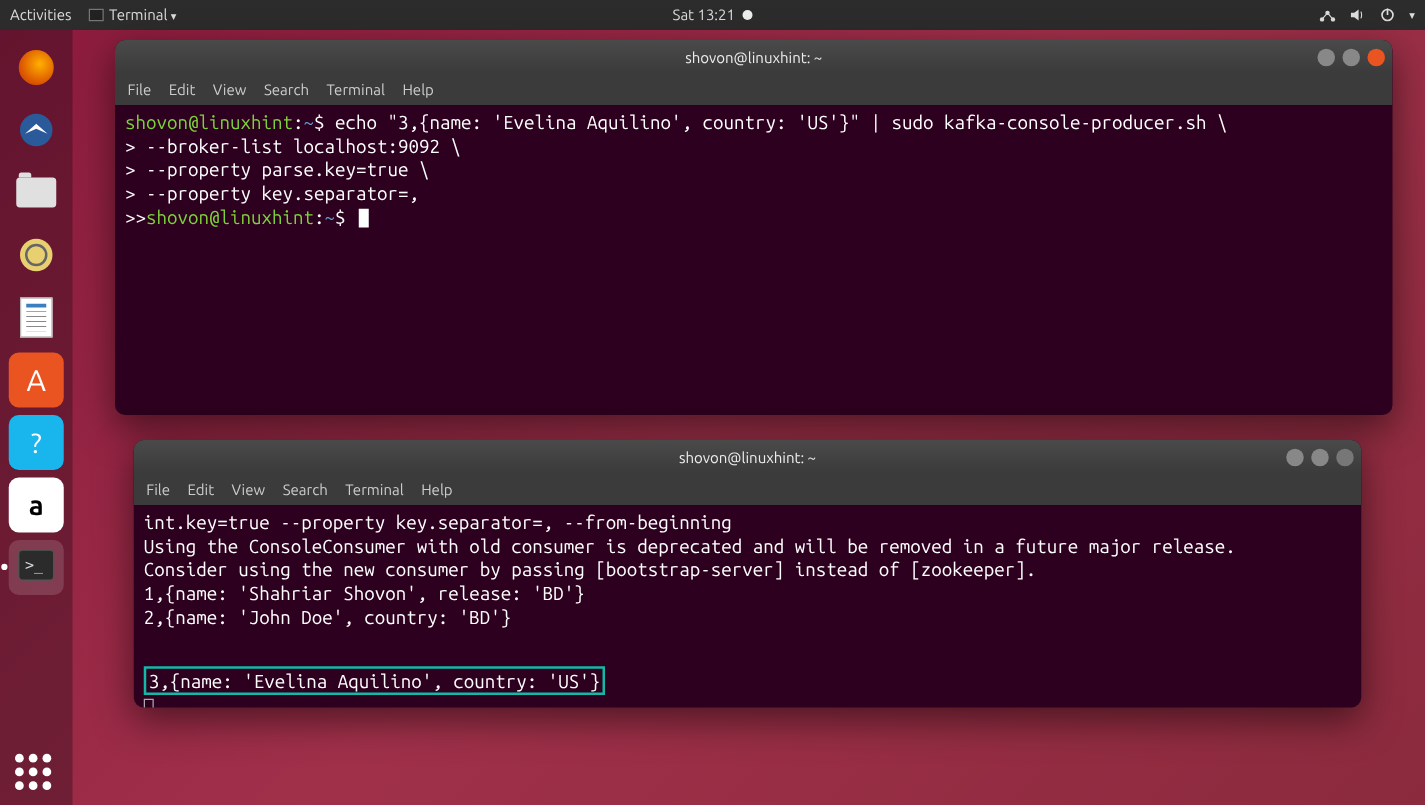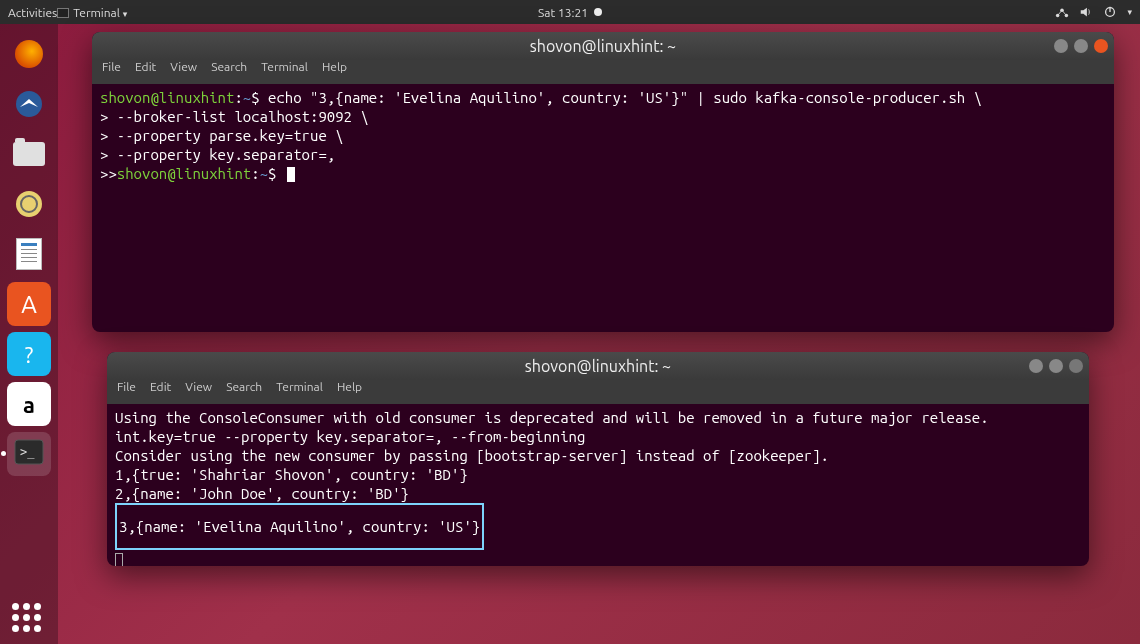--- a/index.html
+++ b/index.html
@@ -16,21 +16,21 @@
 .top-panel {
   height: 24px;
   background: #2c2c2c;
   display: flex;
   align-items: center;
   color: #ddd;
   font-size: 12px;
   padding: 0 8px;
   position: relative;
 }
-.top-panel .left { display: flex; align-items: center; }
+.top-panel .left { display: flex; gap: 14px; align-items: center; }
 .top-panel .center { position: absolute; left: 50%; transform: translateX(-50%); display: flex; align-items: center; gap: 6px; }
 .top-panel .right { margin-left: auto; display: flex; gap: 10px; align-items: center; }
 .top-panel .label { cursor: pointer; }
 .dropdown-arrow::after { content: " ▾"; font-size: 9px; }
 .record-dot { width: 8px; height: 8px; background: #eee; border-radius: 50%; }
 .tray-icon { width: 14px; height: 14px; display: inline-flex; align-items: center; justify-content: center; }
 .tray-icon svg { width: 14px; height: 14px; fill: #ddd; }
 
 
 .launcher {
@@ -90,33 +90,34 @@
   box-shadow: 0 10px 30px rgba(0,0,0,0.5);
   overflow: hidden;
 }
 .titlebar {
   height: 28px;
   background: linear-gradient(#4a4a4a, #3a3a3a);
   display: flex;
   align-items: center;
   justify-content: center;
   color: #eee;
-  font-size: 16px;
+  font-size: 12px;
   position: relative;
 }
 .window-controls { position: absolute; right: 6px; display: flex; gap: 6px; }
 .win-btn { width: 14px; height: 14px; border-radius: 50%; cursor: pointer; }
 .win-min { background: #888; }
 .win-max { background: #888; }
 .win-close { background: #e95420; }
 
 .menubar {
   height: 24px;
   background: #3b3b3b;
   display: flex;
+  align-items: center;
   gap: 14px;
   padding: 0 10px;
   font-size: 12px;
   color: #ccc;
 }
 .menubar span { cursor: pointer; }
 
 .term-body {
   padding: 4px 8px;
   font-family: "Ubuntu Mono", monospace;
@@ -124,21 +125,21 @@
   line-height: 19px;
   color: #fff;
 }
 .prompt-user { color: #7dd13b; margin-top: 28px; }
 .prompt-colon { color: #fff; }
 .prompt-path { color: #6a9fd4; }
 .prompt-sym { color: #fff; }
 .cmd { color: #fff; }
 .cursor-block { display: inline-block; width: 8px; height: 15px; background: #fff; vertical-align: text-bottom; margin-left: 2px; }
 .cursor-outline { display: inline-block; width: 8px; height: 15px; border: 1px solid #aaa; vertical-align: text-bottom; }
-.highlight-row { border: 2px solid #7dd3fc; padding: 12px 2px; display: inline-block; }
+.highlight-row { border: 2px solid #14b8a6; padding: 0 2px; display: inline-block; margin-top: 30px; }
 
 .fx-icon { width: 28px; height: 28px; background: radial-gradient(circle at 60% 40%, #ffb000 0%, #d94f00 70%); border-radius: 50%; }
 .files-icon { width: 32px; height: 24px; background: #e0e0e0; border-radius: 3px; position: relative; }
 .files-icon::before { content:''; position:absolute; top:-4px; left:2px; width: 10px; height:4px; background:#e0e0e0; border-radius:2px 2px 0 0; }
 .writer-icon { width: 26px; height: 32px; background: #fff; border: 1px solid #bbb; position: relative; }
 .writer-icon::before { content:''; position:absolute; left:4px; top:4px; right:4px; height:3px; background:#3a7fbf; }
 .writer-icon::after { content:''; position:absolute; left:4px; top:10px; right:4px; bottom:4px; background: repeating-linear-gradient(#888 0 1px, transparent 1px 4px); }
 .sw-icon { font-size: 24px; color: #fff; }
 .term-icn svg { width: 30px; height: 26px; }
 </style>
@@ -268,21 +269,21 @@
   </div>
   <div class="menubar">
     <span>File</span>
     <span>Edit</span>
     <span>View</span>
     <span>Search</span>
     <span>Terminal</span>
     <span>Help</span>
   </div>
   <div class="term-body">
+    <div class="cmd">int.key=true --property key.separator=, --from-beginning</div>
     <div class="cmd">Using the ConsoleConsumer with old consumer is deprecated and will be removed in a future major release.</div>
-    <div class="cmd">int.key=true --property key.separator=, --from-beginning</div>
     <div class="cmd">Consider using the new consumer by passing [bootstrap-server] instead of [zookeeper].</div>
-    <div class="cmd">1,{true: 'Shahriar Shovon', country: 'BD'}</div>
+    <div class="cmd">1,{name: 'Shahriar Shovon', release: 'BD'}</div>
     <div class="cmd">2,{name: 'John Doe', country: 'BD'}</div>
     <div><span class="highlight-row cmd">3,{name: 'Evelina Aquilino', country: 'US'}</span></div>
     <div><span class="cursor-outline"></span></div>
   </div>
 </div>
 
 </body></html>

